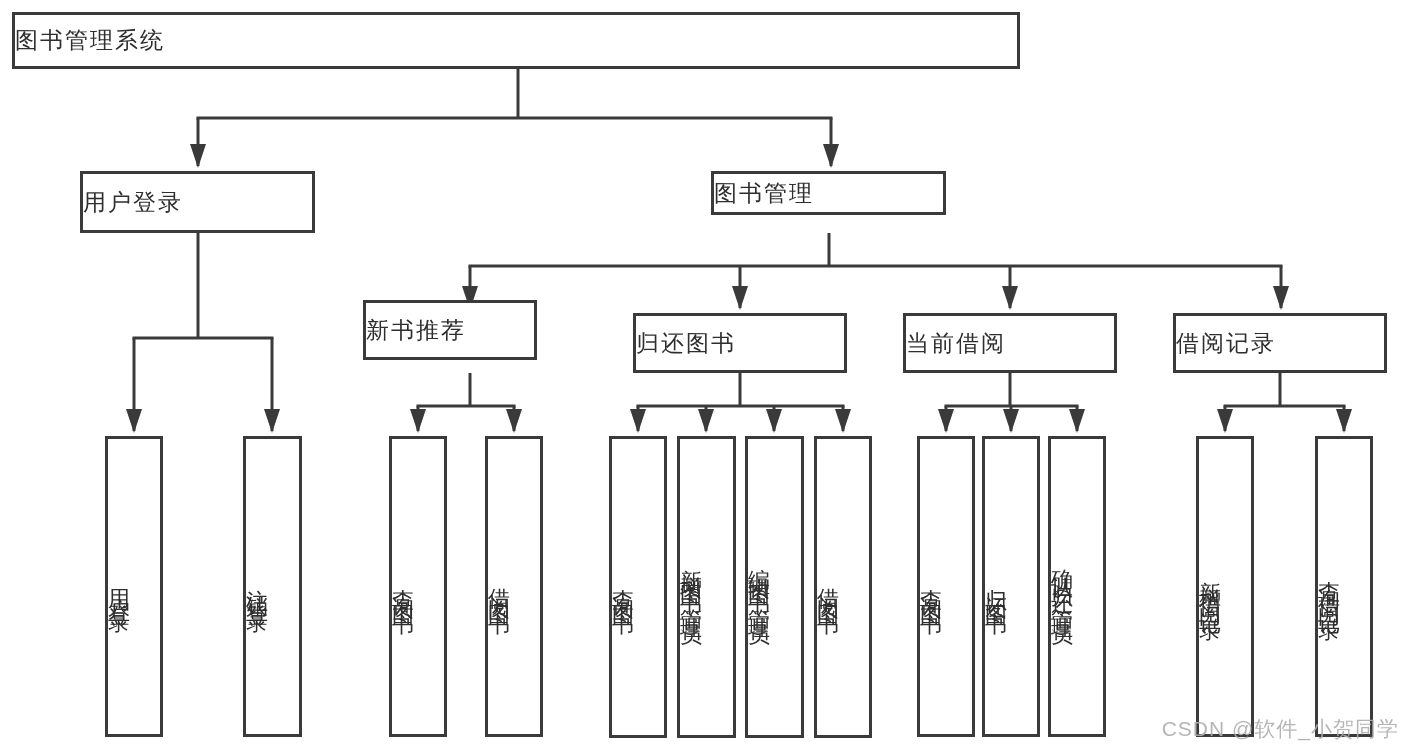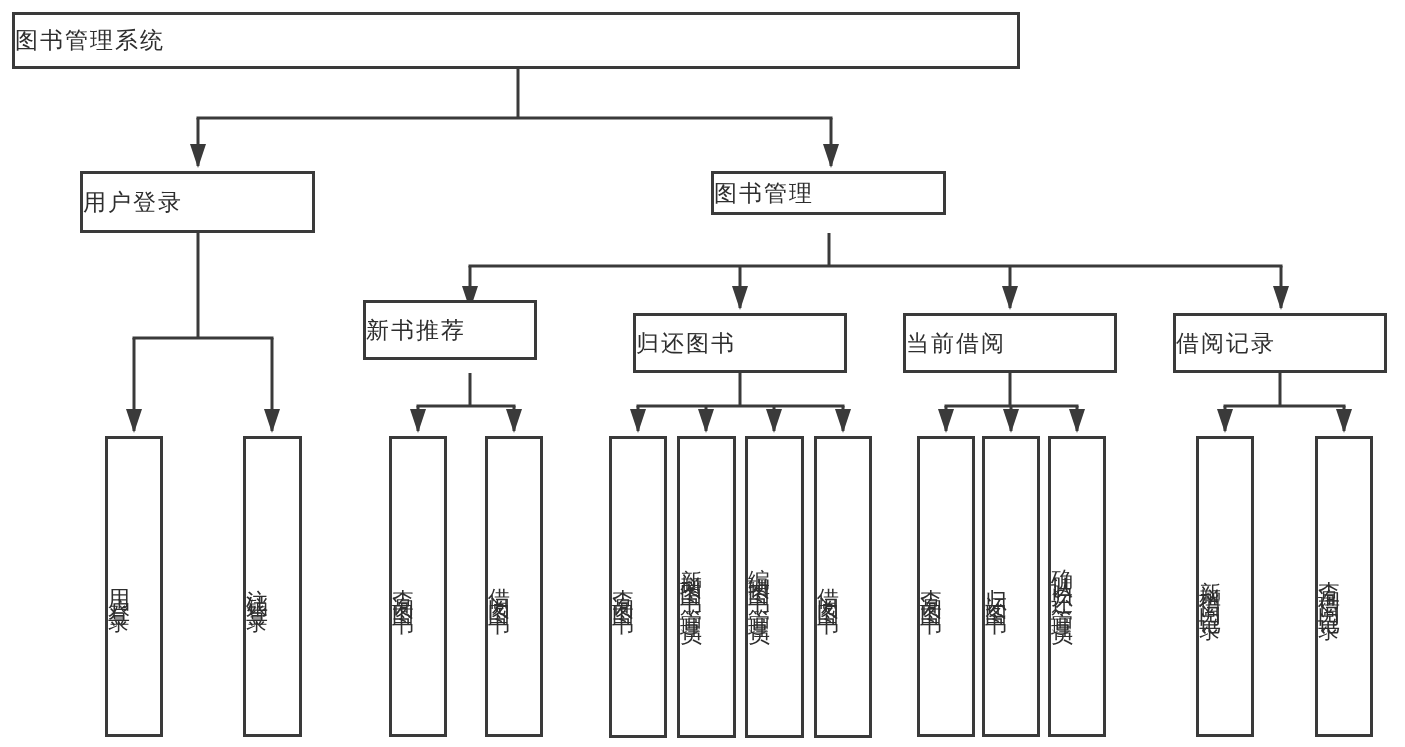--- a/index.html
+++ b/index.html
@@ -138,13 +138,14 @@
     <span class="lbl">确认归还（管理员）</span>
   </div>
 
   <div class="node v" style="left:1196px;top:436px;width:58px;height:301px">
     <span class="lbl">新增借阅记录</span>
   </div>
   <div class="node v" style="left:1315px;top:436px;width:58px;height:301px">
     <span class="lbl">查询借阅记录</span>
   </div>
 
+  <div class="watermark">CSDN @软件_小贺同学</div>
 </div>
 
 </body></html>

